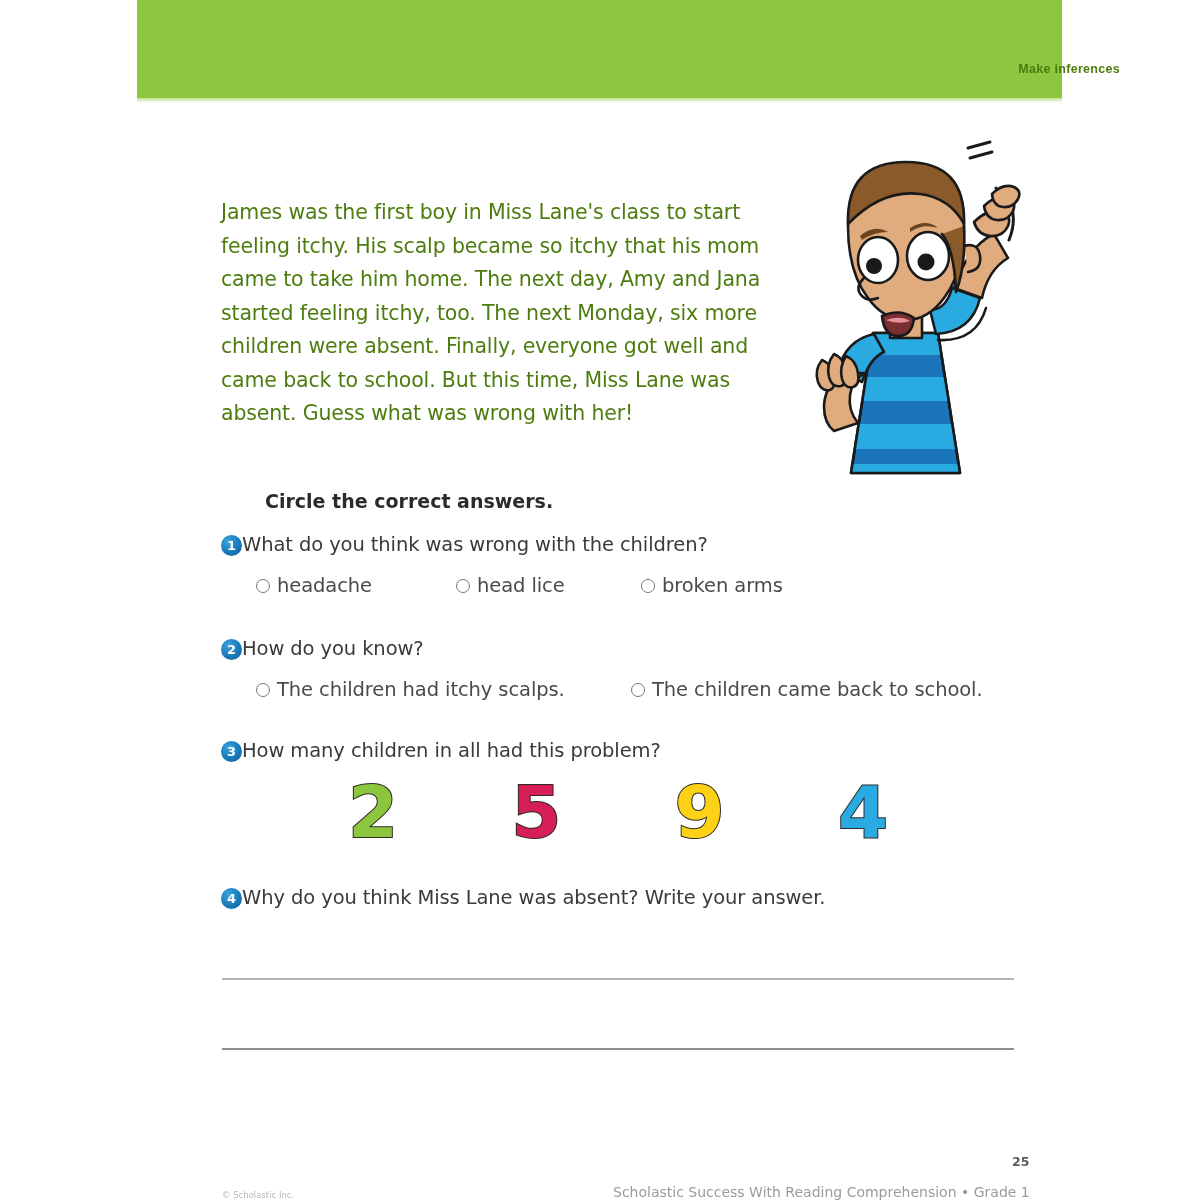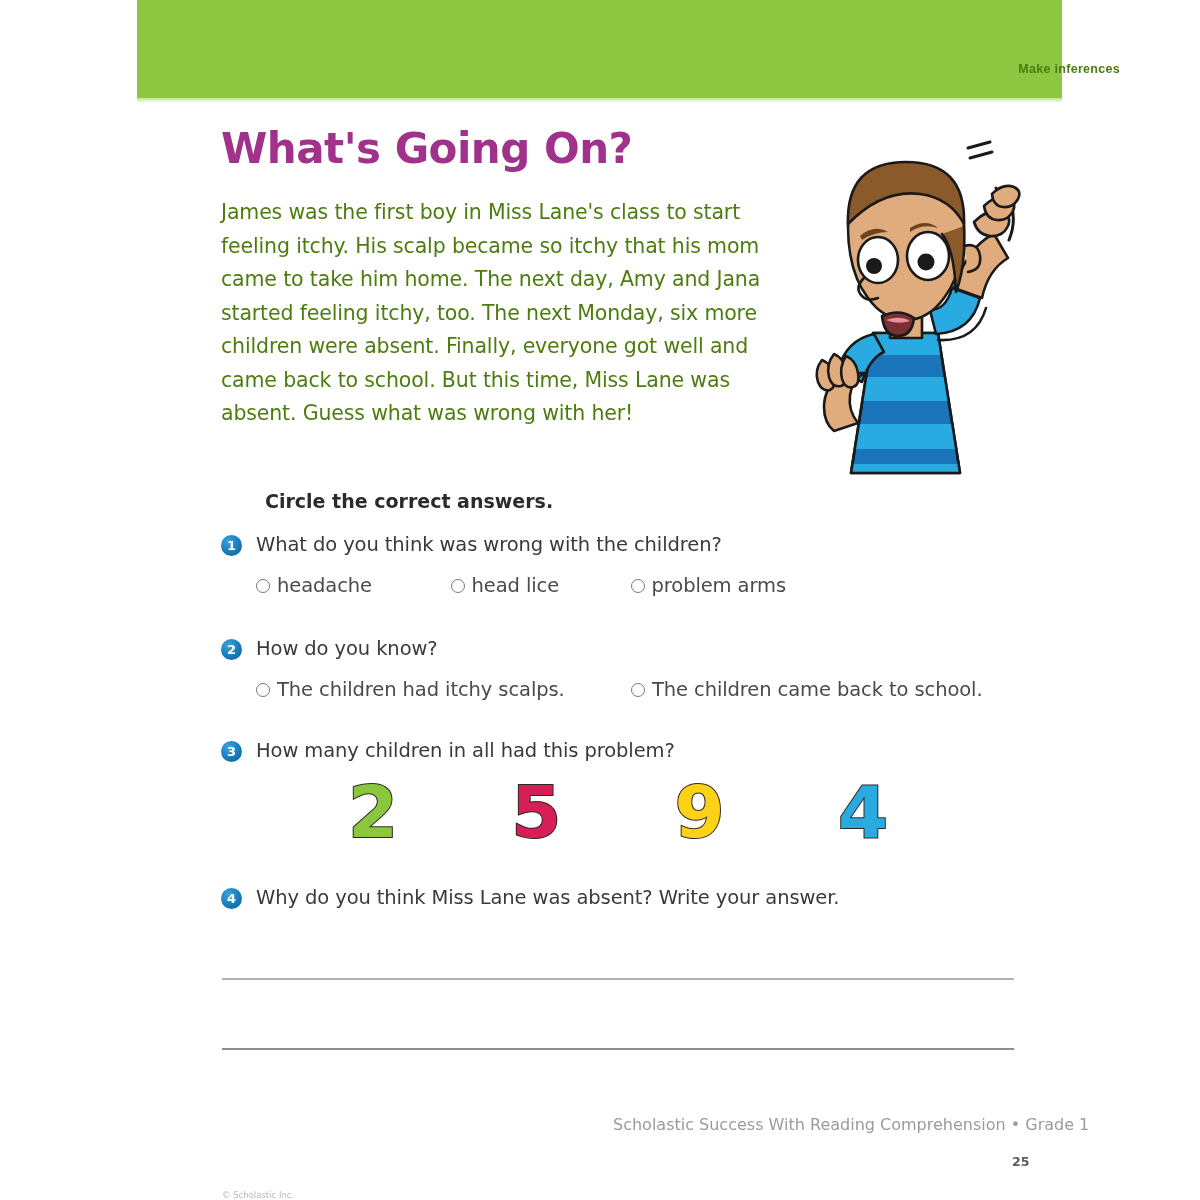--- a/index.html
+++ b/index.html
@@ -103,21 +103,20 @@
     background: radial-gradient(circle at 35% 30%, #3ba3d9 0%, #1b7fc0 48%, #0d5f95 100%);
     color: #ffffff;
     font-size: 13px;
     font-weight: bold;
     line-height: 21px;
     text-align: center;
     margin-top: 3px;
     font-family: "DejaVu Sans", sans-serif;
   }
   .q-text {
-    margin-left: 14px;
     font-size: 19.5px;
     line-height: 26px;
     color: #3a3a3c;
     font-family: "DejaVu Sans", sans-serif;
     letter-spacing: -0.1px;
   }
 
   .options {
     display: flex;
     align-items: center;
@@ -180,22 +179,22 @@
     left: 222px;
     top: 1190px;
     font-size: 8.5px;
     color: #b9b9bb;
     font-family: "DejaVu Sans", sans-serif;
     text-align: center;
   }
   .footer-center {
     position: absolute;
     left: 613px;
-    top: 1115px;
-    font-size: 16px;
+    top: 1184px;
+    font-size: 14px;
     color: #9b9b9d;
     font-family: "DejaVu Sans", sans-serif;
     white-space: nowrap;
   }
   .footer-page {
     position: absolute;
     left: 1012px;
     top: 1154px;
     font-size: 12.5px;
     font-weight: bold;
@@ -204,21 +203,20 @@
   }
 </style>
 </head>
 <body>
 
 <div id="page">
 
   <div class="header-band"></div>
   <div class="header-label">Make inferences</div>
 
-  <h1 class="page-title">What's Going On?</h1>
 
   <p class="story">James was the first boy in Miss Lane's class to start feeling itchy. His scalp became so itchy that his mom came to take him home. The next day, Amy and Jana started feeling itchy, too. The next Monday, six more children were absent. Finally, everyone got well and came back to school. But this time, Miss Lane was absent. Guess what was wrong with her!</p>
 
   <div class="illustration">
     <svg viewBox="0 0 260 372" width="260" height="372" xmlns="http://www.w3.org/2000/svg">
       <g stroke="#1a1a1a" stroke-width="2.6" stroke-linejoin="round" stroke-linecap="round">
 
         <g fill="none" stroke="#1a1a1a" stroke-width="3">
           <path d="M190 20 L212 14"></path>
           <path d="M192 30 L214 24"></path>
@@ -297,21 +295,21 @@
       <div class="option" style="width:200px;">
         <span class="radio"></span>
         <span>headache</span>
       </div>
       <div class="option" style="width:185px;">
         <span class="radio"></span>
         <span>head lice</span>
       </div>
       <div class="option">
         <span class="radio"></span>
-        <span>problem arms</span>
+        <span>broken arms</span>
       </div>
     </div>
   </div>
 
   <div class="q-block" style="top:636px;">
     <div class="q-row">
       <div class="bullet">2</div>
       <div class="q-text">How do you know?</div>
     </div>
     <div class="options" style="width:760px; justify-content:flex-start;">

